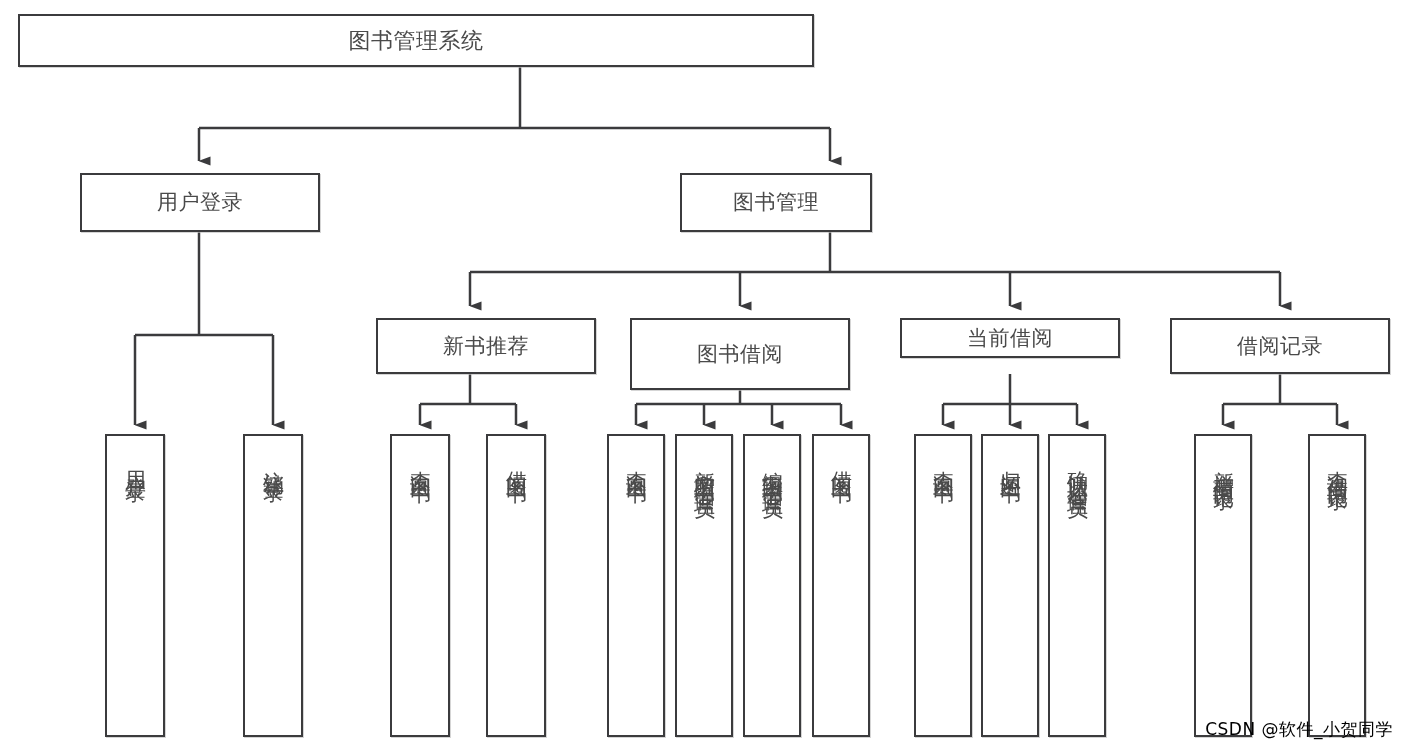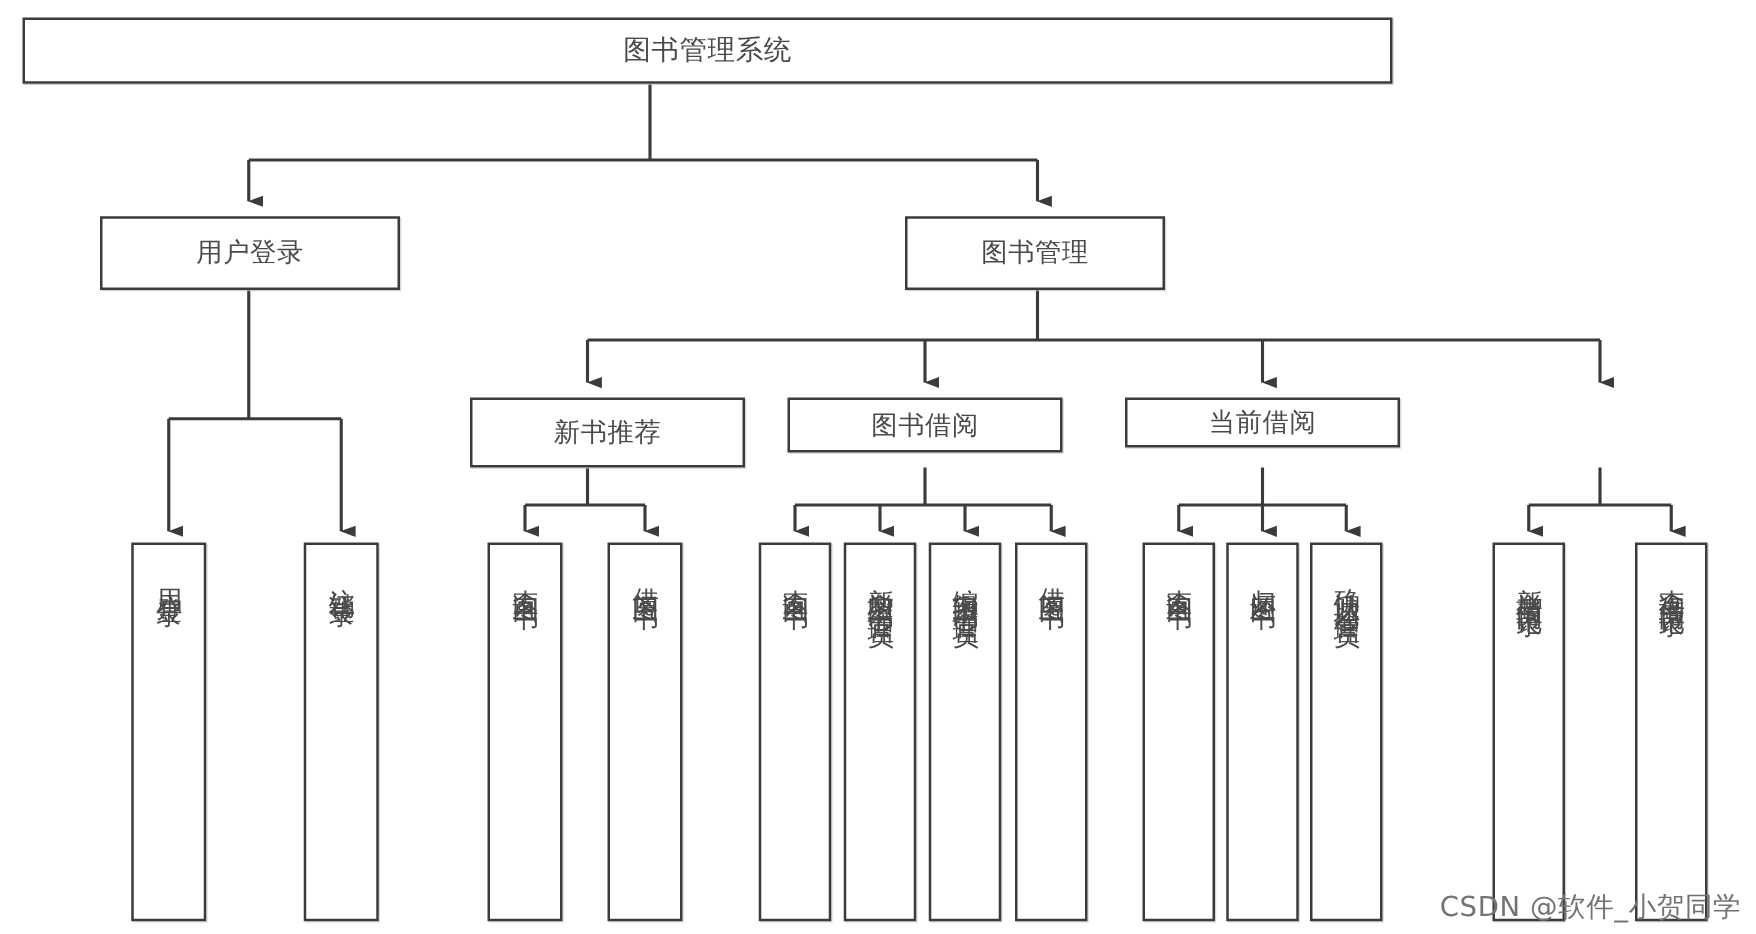--- a/index.html
+++ b/index.html
@@ -54,22 +54,22 @@
     white-space: normal;
     letter-spacing: 4px;
     font-size: 21px;
     line-height: 1;
   }
   .node.root .node-label { font-size: 22px; }
   .watermark {
     position: absolute;
     right: 12px;
     bottom: 6px;
-    color: #737373;
-    font-size: 22px;
+    color: #000000;
+    font-size: 17px;
     letter-spacing: 0.5px;
     z-index: 3;
     white-space: nowrap;
     font-family: "DejaVu Sans", "Liberation Sans", sans-serif;
   }
 </style>
 </head>
 <body>
 
 <div id="canvas">
@@ -117,39 +117,42 @@
       <path d="M1010,404 L1010,425" marker-end="url(#arrow)"></path>
       <path d="M1077,404 L1077,425" marker-end="url(#arrow)"></path>
 
       <path d="M1280,374 L1280,404"></path>
       <path d="M1223,404 L1337,404"></path>
       <path d="M1223,404 L1223,425" marker-end="url(#arrow)"></path>
       <path d="M1337,404 L1337,425" marker-end="url(#arrow)"></path>
     </g>
   </svg>
 
-  <div class="node root" style="left:18px; top:14px; width:1096px; height:53px;">
+  <div class="node root" style="left:18px; top:14px; width:796px; height:53px;">
     <span class="node-label">图书管理系统</span>
   </div>
 
   <div class="node" style="left:80px; top:173px; width:240px; height:59px;">
     <span class="node-label">用户登录</span>
   </div>
-  <div class="node" style="left:724px; top:173px; width:208px; height:59px;">
+  <div class="node" style="left:680px; top:173px; width:192px; height:59px;">
     <span class="node-label">图书管理</span>
   </div>
 
   <div class="node" style="left:360px; top:318px; width:220px; height:56px;margin-left:16px;">
     <span class="node-label">新书推荐</span>
   </div>
-  <div class="node" style="left:630px; top:318px; width:220px; height:44px;">
+  <div class="node" style="left:630px; top:318px; width:220px; height:72px;">
     <span class="node-label">图书借阅</span>
   </div>
   <div class="node" style="left:900px; top:318px; width:220px; height:40px;">
     <span class="node-label">当前借阅</span>
+  </div>
+  <div class="node" style="left:1170px; top:318px; width:220px; height:56px;">
+    <span class="node-label">借阅记录</span>
   </div>
 
   <div class="node vertical" style="left:105px; top:434px; width:60px; height:303px;">
     <span class="node-label">用户登录</span>
   </div>
   <div class="node vertical" style="left:243px; top:434px; width:60px; height:303px;">
     <span class="node-label">注销登录</span>
   </div>
 
   <div class="node vertical" style="left:390px; top:434px; width:60px; height:303px;">

